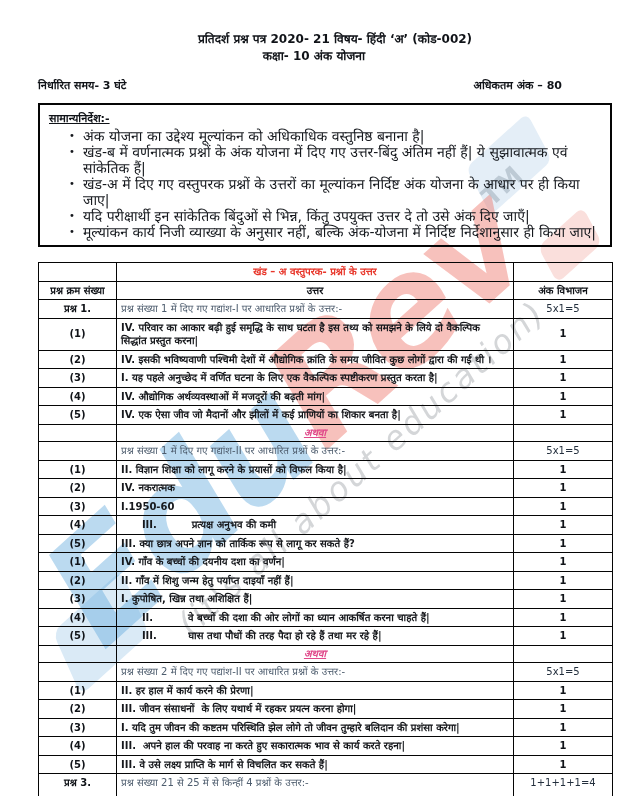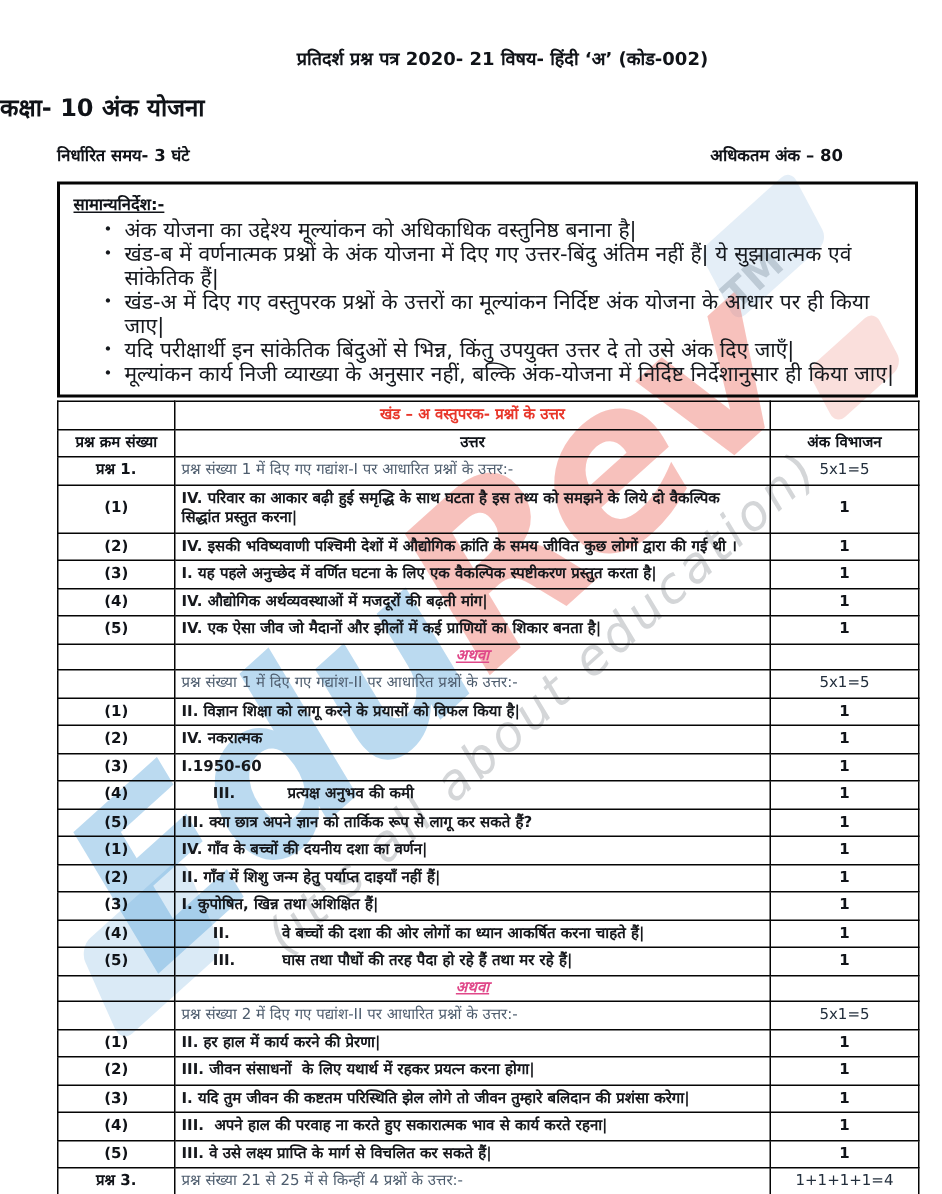--- a/index.html
+++ b/index.html
@@ -15,24 +15,24 @@
   .wm-rev{color:#ee6e62;}
   .wm-tm{font-size:26px;font-style:normal;font-weight:bold;color:#7e8f9e;vertical-align:70px;letter-spacing:0;opacity:.9;}
   .wm-tag{font-size:33px;font-style:italic;color:#b8bbbf;opacity:.6;letter-spacing:3px;margin-top:-6px;}
   .wm-wedge1{position:absolute;left:55px;top:470px;width:92px;height:66px;background:#bcd8ee;opacity:.55;transform:rotate(-42deg) skew(-18deg);border-radius:10px;}
   .wm-wedge2{position:absolute;left:468px;top:8px;width:82px;height:52px;background:#c9def0;opacity:.5;transform:rotate(-42deg) skew(-14deg);border-radius:8px;}
   .wm-wedge3{position:absolute;left:540px;top:95px;width:60px;height:40px;background:#f4b9b2;opacity:.45;transform:rotate(-42deg) skew(-14deg);border-radius:8px;}
 
   
   .sheet{position:relative;z-index:1;}
   .t1{padding-top:30px;text-align:center;font-weight:bold;font-size:12px;color:#101318;margin-left:42px;}
-  .t2{margin-top:13px;text-align:left;font-weight:bold;font-size:16px;color:#101318;}
+  .t2{text-align:center;font-weight:bold;font-size:12px;color:#101318;}
   .meta{display:flex;justify-content:space-between;margin:13px 66px 0 38px;font-weight:bold;font-size:11px;color:#101318;gap:10px;}
 
-  .insbox{margin:11px 16px 4px 38px;width:574px;box-sizing:border-box;border:2px solid #050505;padding:5px 10px 5px 9px;background:transparent;}
+  .insbox{margin:11px 16px 17px 38px;width:574px;box-sizing:border-box;border:2px solid #050505;padding:5px 10px 5px 9px;background:transparent;}
   .ins-h{font-weight:bold;font-size:11px;text-decoration:underline;color:#101318;}
   .ins-ul{list-style:none;margin:3px 0 0 0;padding:0;}
   .ins-ul li{position:relative;padding-left:34px;font-size:14px;line-height:16px;color:#15181d;}
   .ins-ul li::before{content:"•";position:absolute;left:20px;top:0;font-size:10px;color:#15181d;}
 
   table.ans{margin-left:38px;width:574px;border-collapse:collapse;margin-top:-2px;table-layout:fixed;background:transparent;}
   table.ans col.c1{width:78px;} table.ans col.c2{width:397px;} table.ans col.c3{width:99px;}
   table.ans td,table.ans th{border:1.5px solid #050505;padding:2px 4px;font-size:10px;line-height:13.5px;vertical-align:middle;background:transparent;}
   .sec-title td{text-align:center;font-weight:bold;color:#e8362a;font-size:10.5px;padding:2.5px 4px;}
   th{font-weight:bold;text-align:center;color:#101318;font-size:10px;padding:3px 2px;margin-left:28px;}

